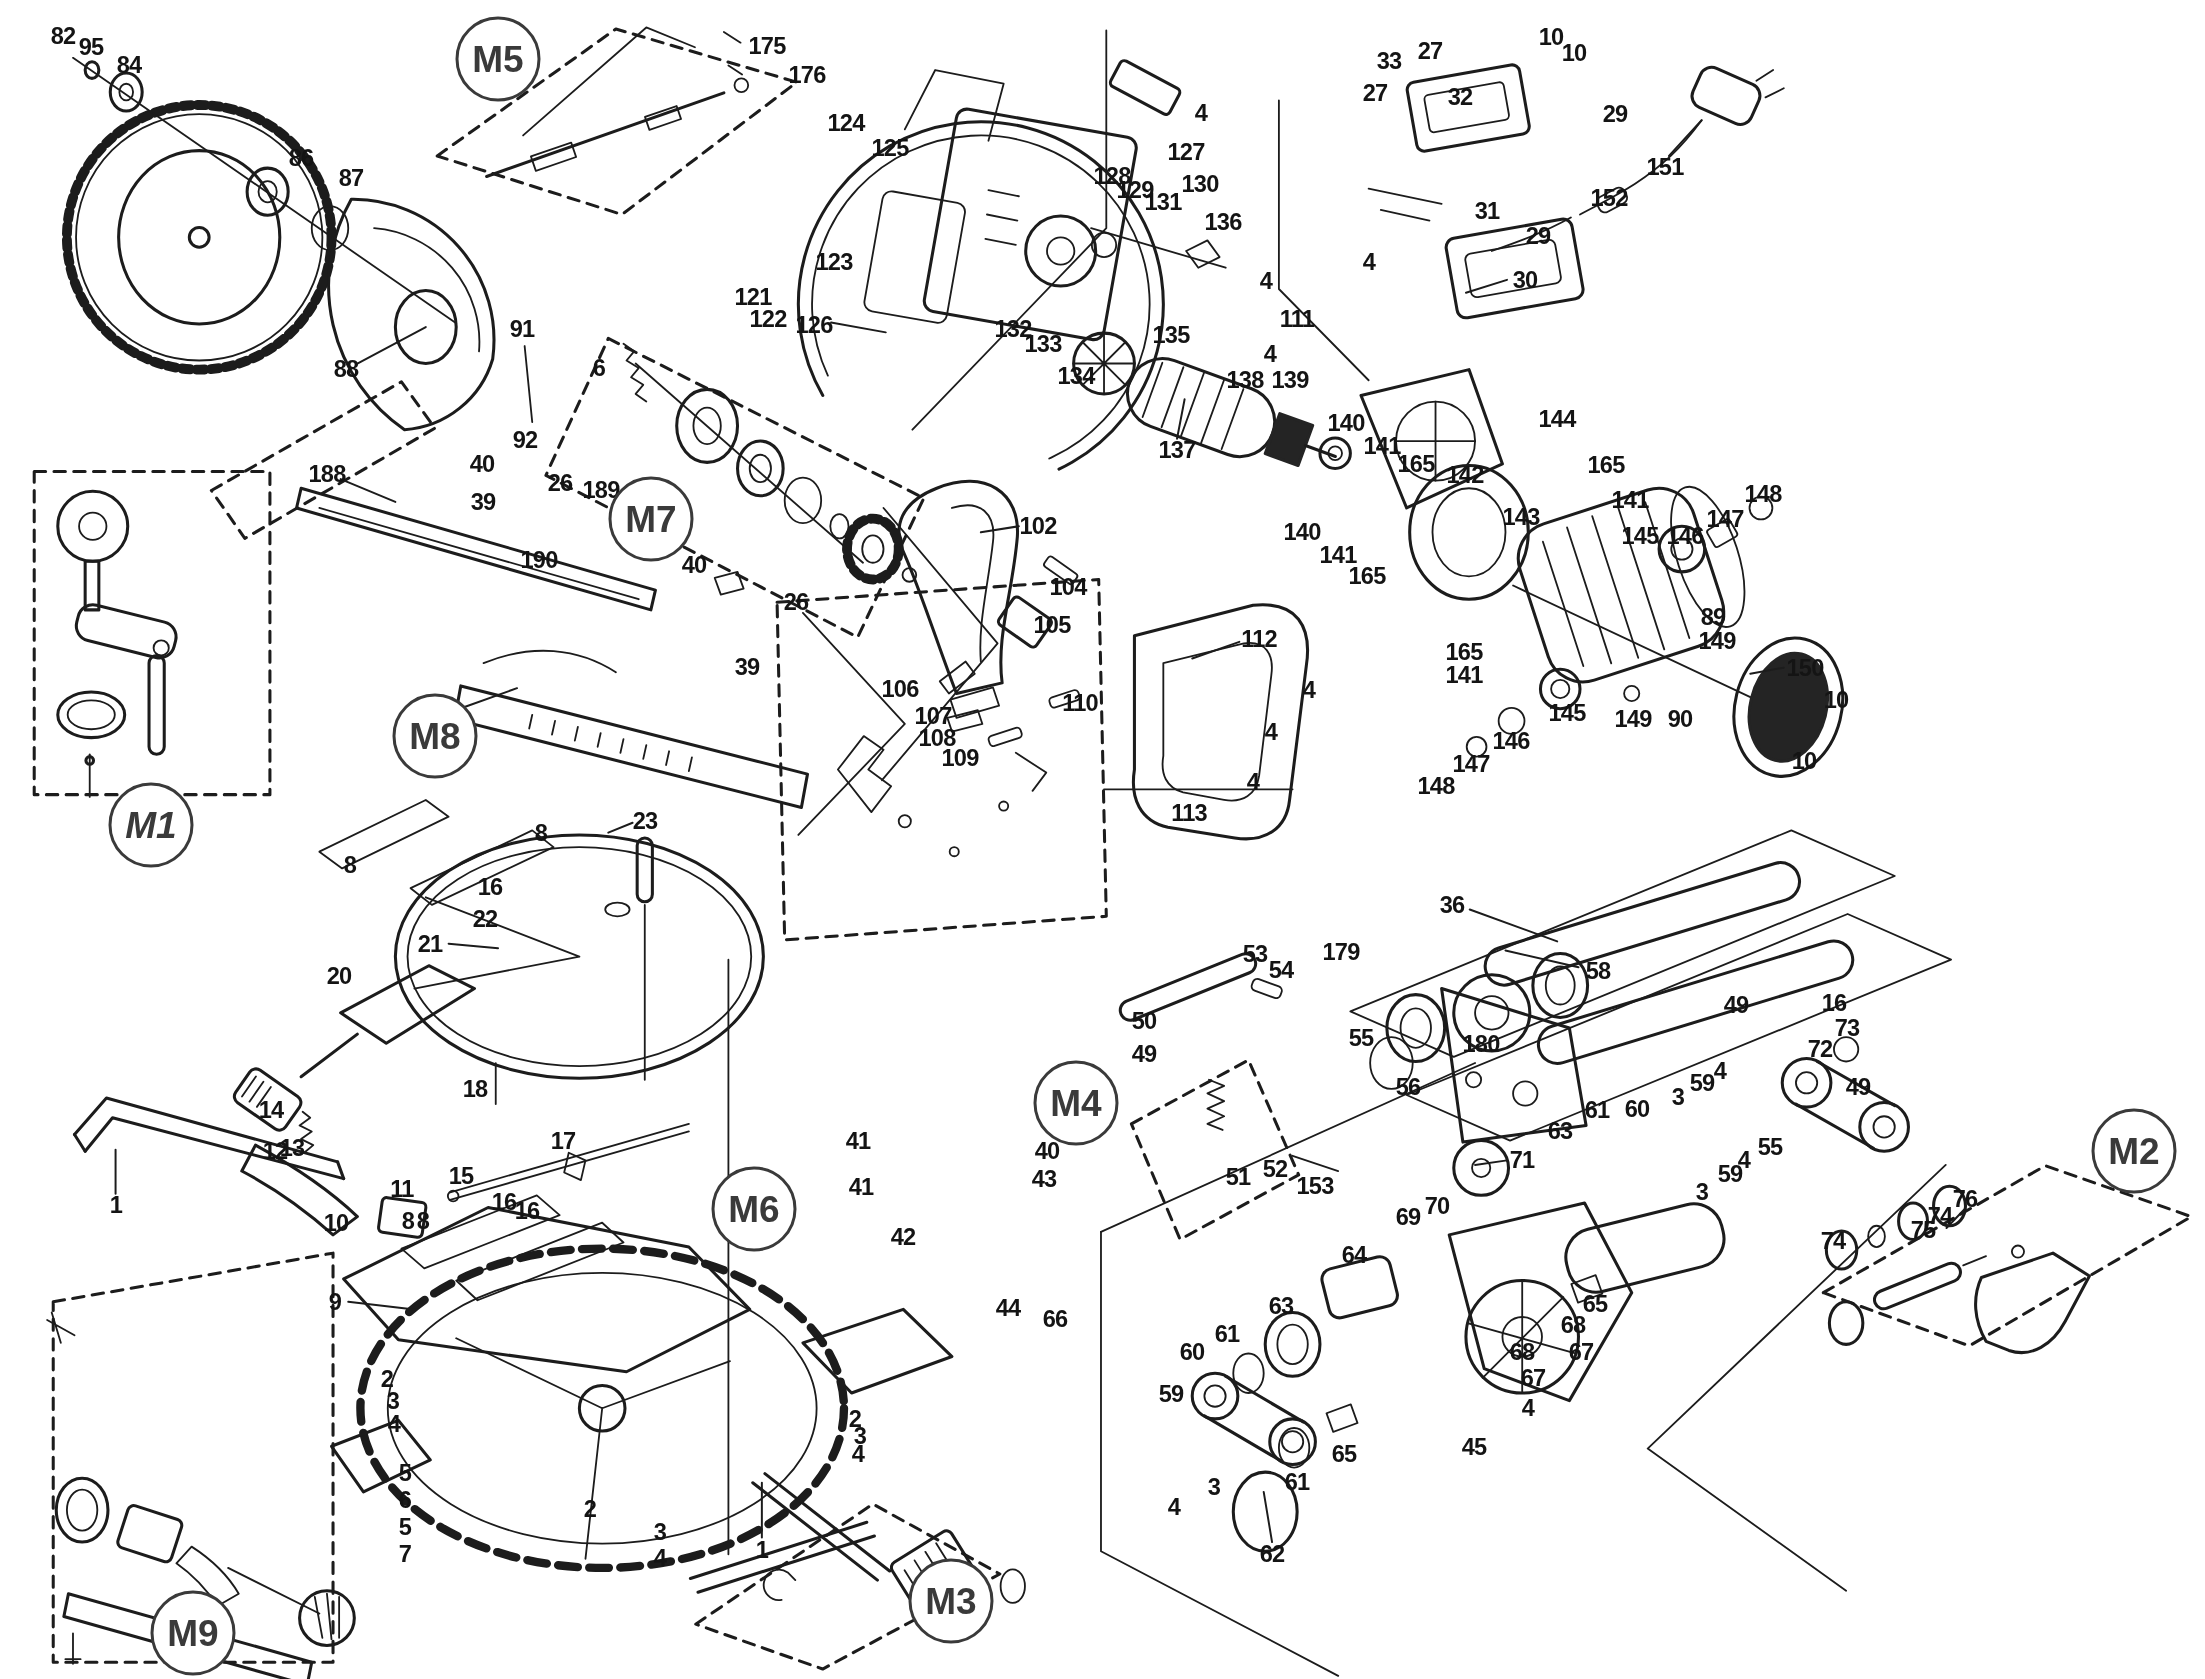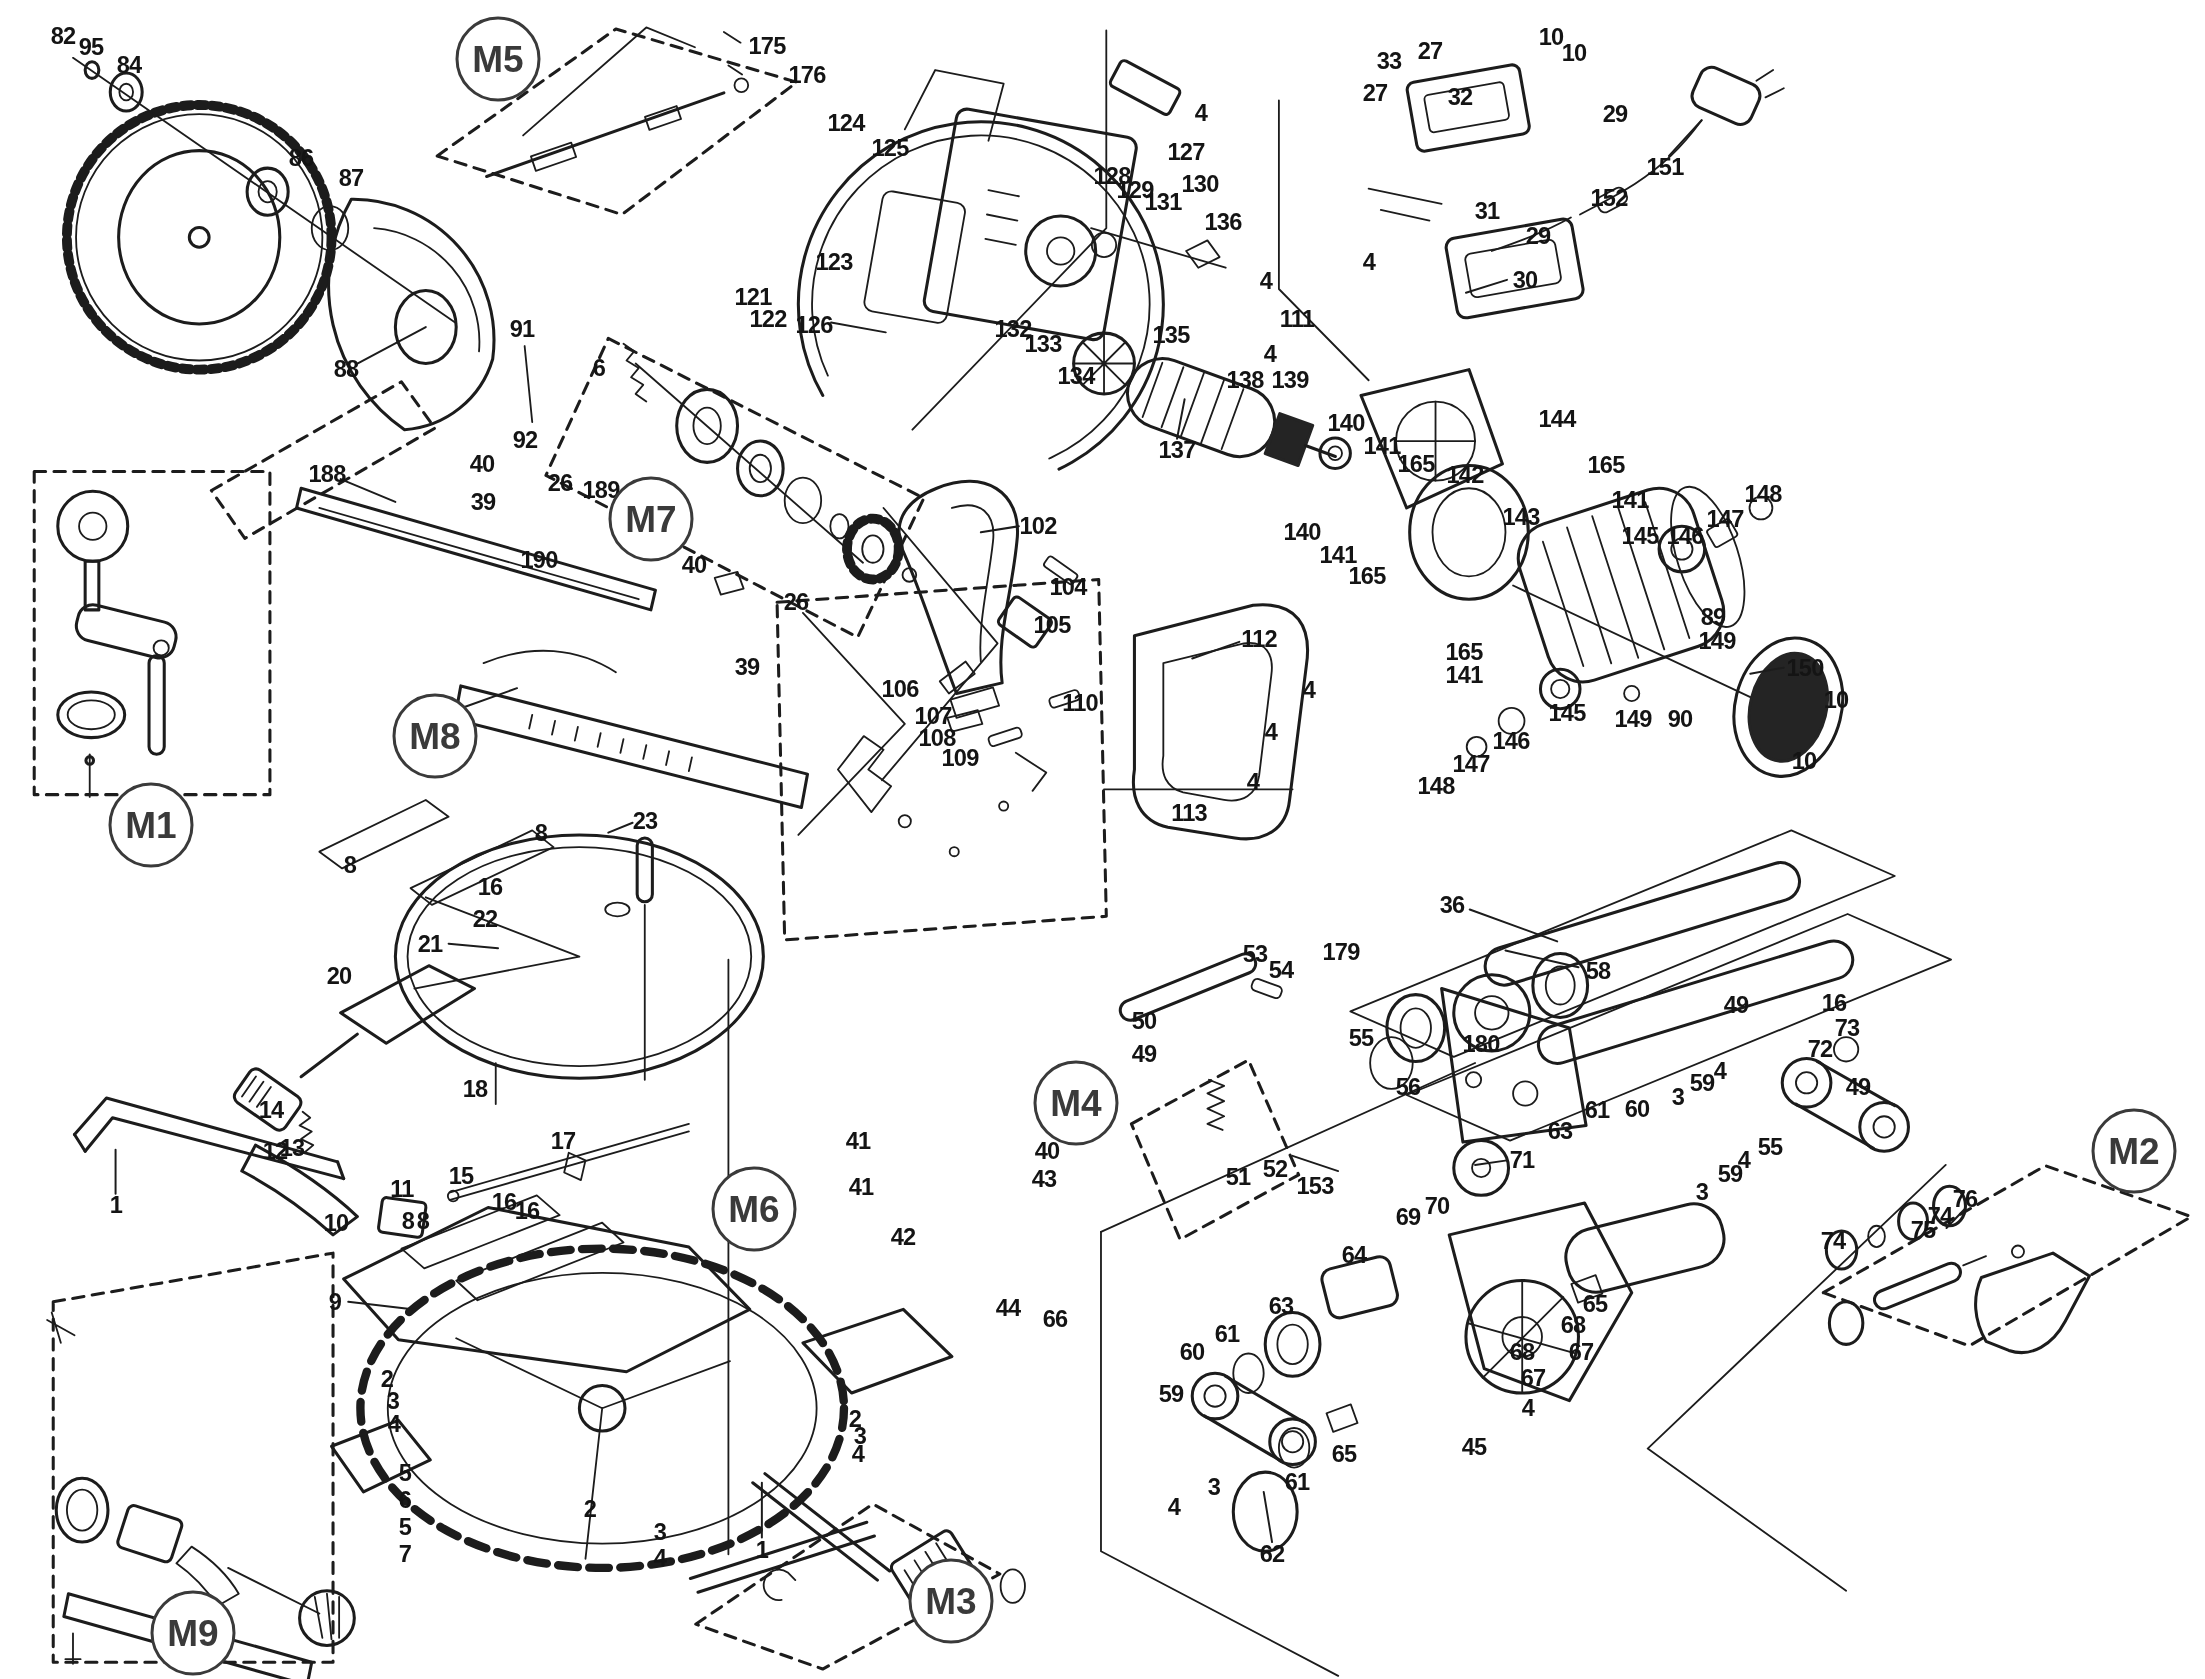--- a/index.html
+++ b/index.html
@@ -581,21 +581,21 @@
       <span class="part-label" style="left: 1573px; top: 1325px;">68</span>
       <span class="part-label" style="left: 1522px; top: 1352px;">68</span>
       <span class="part-label" style="left: 1581px; top: 1352px;">67</span>
       <span class="part-label" style="left: 1533px; top: 1378px;">67</span>
       <span class="part-label" style="left: 1528px; top: 1408px;">4</span>
       <span class="part-label" style="left: 1474px; top: 1447px;">45</span>
       <span class="part-label" style="left: 1833px; top: 1241px;">74</span>
       <span class="part-label" style="left: 1910px; top: 1230px; margin-left: 13px;">75</span>
       <span class="part-label" style="left: 1940px; top: 1216px;">74</span>
       <span class="part-label" style="left: 1965px; top: 1199px;">76</span>
-      <div class="module-badge" style="left: 151px; top: 825px;">M1</div>
+      <div class="module-badge" style="left: 151px; top: 825px; font-style: italic;">M1</div>
       <div class="module-badge" style="left: 2134px; top: 1151px;">M2</div>
       <div class="module-badge" style="left: 951px; top: 1601px;">M3</div>
       <div class="module-badge" style="left: 1076px; top: 1103px;">M4</div>
       <div class="module-badge" style="left: 498px; top: 59px;">M5</div>
       <div class="module-badge" style="left: 754px; top: 1209px;">M6</div>
       <div class="module-badge" style="left: 651px; top: 519px;">M7</div>
       <div class="module-badge" style="left: 435px; top: 736px;">M8</div>
       <div class="module-badge" style="left: 193px; top: 1633px;">M9</div>
     </div>
 </div>

